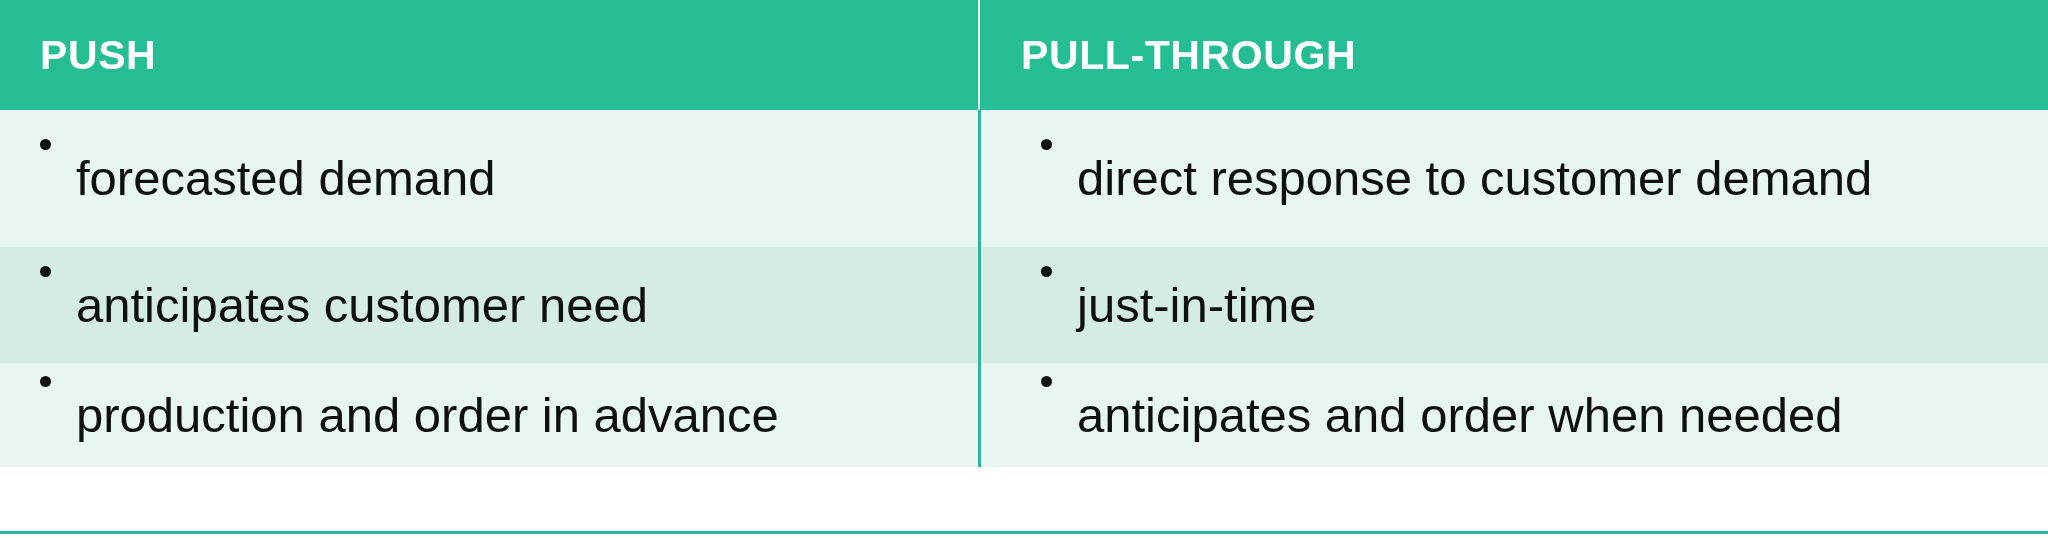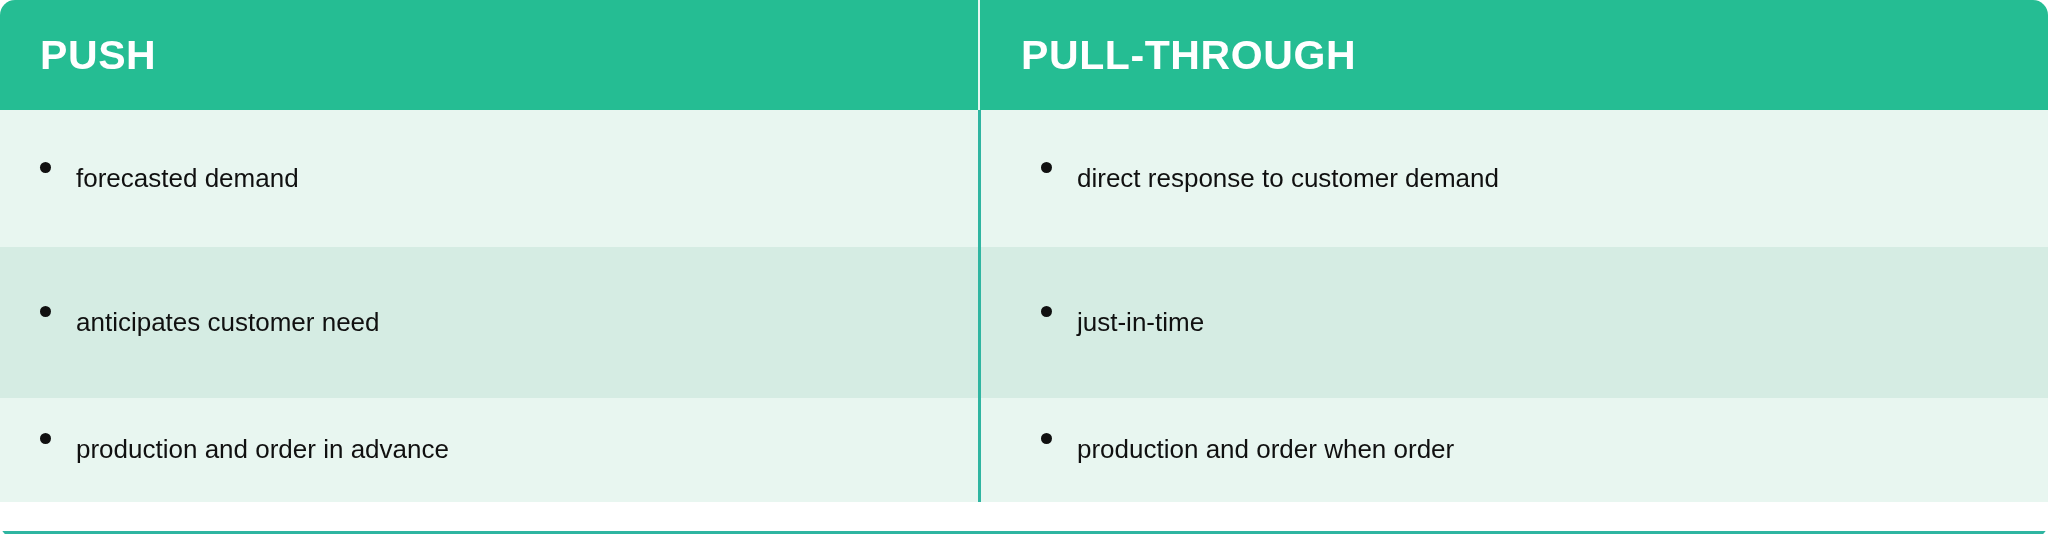--- a/index.html
+++ b/index.html
@@ -12,21 +12,20 @@
     -webkit-font-smoothing: antialiased;
   }
 
   .table-wrap {
     position: relative;
     width: 2048px;
     height: 538px;
     box-sizing: border-box;
     overflow: hidden;
     background: #ffffff;
-    border-radius: 15px;
   }
 
   .comparison-table {
     width: 2048px;
     border-collapse: collapse;
     table-layout: fixed;
     border-spacing: 0;
   }
 
   .comparison-table col.col-left  { width: 977px; }
@@ -65,21 +64,21 @@
     background: #e6f7f1;
   }
 
   
   .body-row.r-light > .data-cell,
   .body-row.r-light > .body-divider { background: #e8f6f0; }
   .body-row.r-dark  > .data-cell,
   .body-row.r-dark  > .body-divider { background: #d5ece3; }
 
   .body-row.row-1 { height: 137px; }
-  .body-row.row-2 { height: 151px; }
+  .body-row.row-2 { height: 116px; }
   .body-row.row-3 { height: 104px; }
 
   .data-cell {
     vertical-align: middle;
     padding: 0 20px 0 40px;
     box-sizing: border-box;
   }
   .data-cell.right-cell { padding-left: 60px; }
 
   .body-divider {
@@ -90,23 +89,23 @@
     position: absolute;
     top: 0;
     bottom: 0;
     left: 1px;
     width: 3px;
     background: #2fb5a1;
   }
 
   .bullet-line {
     display: flex;
-    align-items: center;
+    align-items: flex-start;
     color: #101010;
-    font-size: 26px;
+    font-size: 49px;
     font-weight: normal;
     line-height: 1.15;
     white-space: nowrap;
   }
   .bullet-dot {
     flex: 0 0 auto;
     display: inline-block;
     width: 11px;
     height: 11px;
     border-radius: 50%;
@@ -192,21 +191,21 @@
             <span class="bullet-dot"></span>
             <span class="bullet-text">production and order in advance</span>
           </div>
         </td>
         <td class="body-divider">
           <span class="rule"></span>
         </td>
         <td class="data-cell right-cell">
           <div class="bullet-line">
             <span class="bullet-dot"></span>
-            <span class="bullet-text">production and order when order</span>
+            <span class="bullet-text">anticipates and order when needed</span>
           </div>
         </td>
       </tr>
 
     </tbody>
   </table>
 
   <div class="bottom-rule"></div>
 
 </div>

